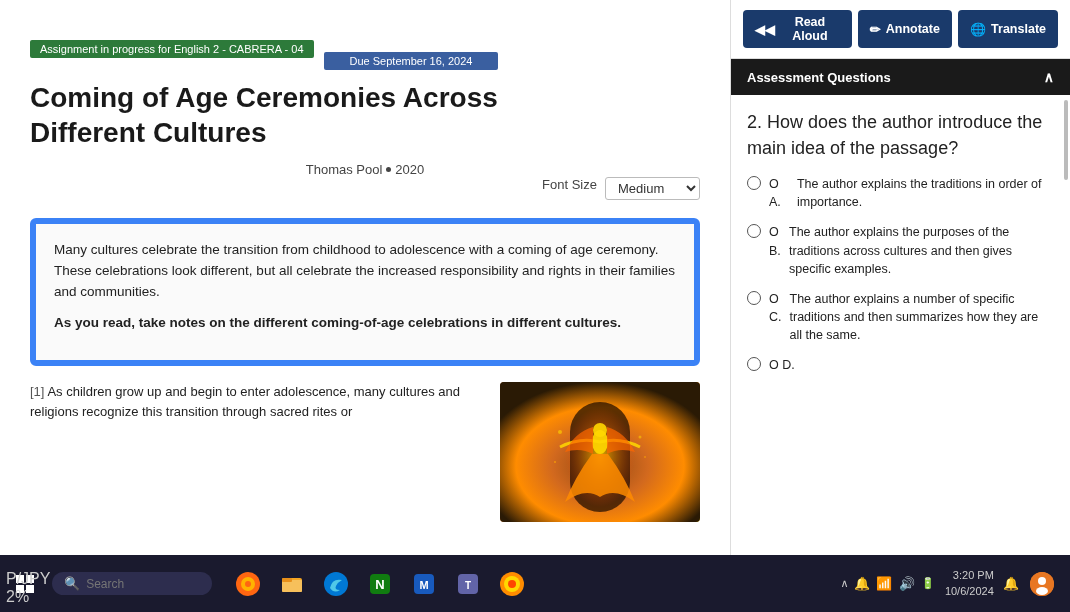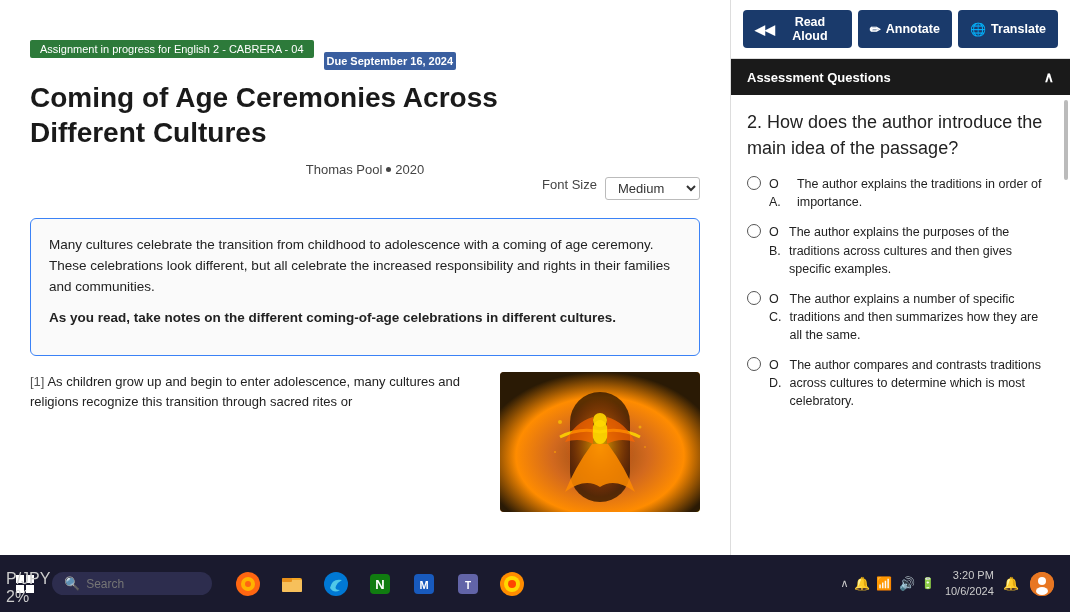--- a/index.html
+++ b/index.html
@@ -43,23 +43,23 @@
       padding: 3px 10px;
       border-radius: 2px;
       font-weight: 500;
       margin-top: 20px;
     }
 
     .due-badge {
       background: #3a5fa0;
       color: #fff;
       font-size: 11px;
-      padding: 3px 3px;
+      padding: 3px 26px;
       border-radius: 2px;
-      font-weight: 700;
+      font-weight: 400;
       margin-top: 44px;
     }
 
     .main-title {
       font-size: 28px;
       font-weight: 700;
       color: #1a1a1a;
       line-height: 1.25;
       margin-bottom: 12px;
     }
@@ -79,21 +79,21 @@
       border-radius: 3px;
       padding: 2px 18px 2px 8px;
       font-size: 13px;
       color: #333;
       background: #fff;
       cursor: pointer;
       appearance: auto;
     }
 
     .intro-box {
-      border: 1px solid #3b82f6;
+      border: 6px solid #3b82f6;
       border-radius: 6px;
       padding: 16px 18px;
       background: #fafafa;
       margin-bottom: 16px;
       font-size: 13.5px;
       color: #222;
       line-height: 1.55;
     }
 
     .intro-box p {
@@ -474,21 +474,20 @@
 
       <div class="answer-option">
         <div class="radio-circle"></div>
         <span>O C. </span>
         <span>The author explains a number of specific traditions and then summarizes how they are all the same.</span>
       </div>
 
       <div class="answer-option">
         <div class="radio-circle"></div>
         <span>O D. </span>
-        <span>The author compares and contrasts traditions across cultures to determine which is most celebratory.</span>
       </div>
 
     </div>
   </div>
 
 </div>
 
 <div class="taskbar">
 
   <div class="taskbar-start">

